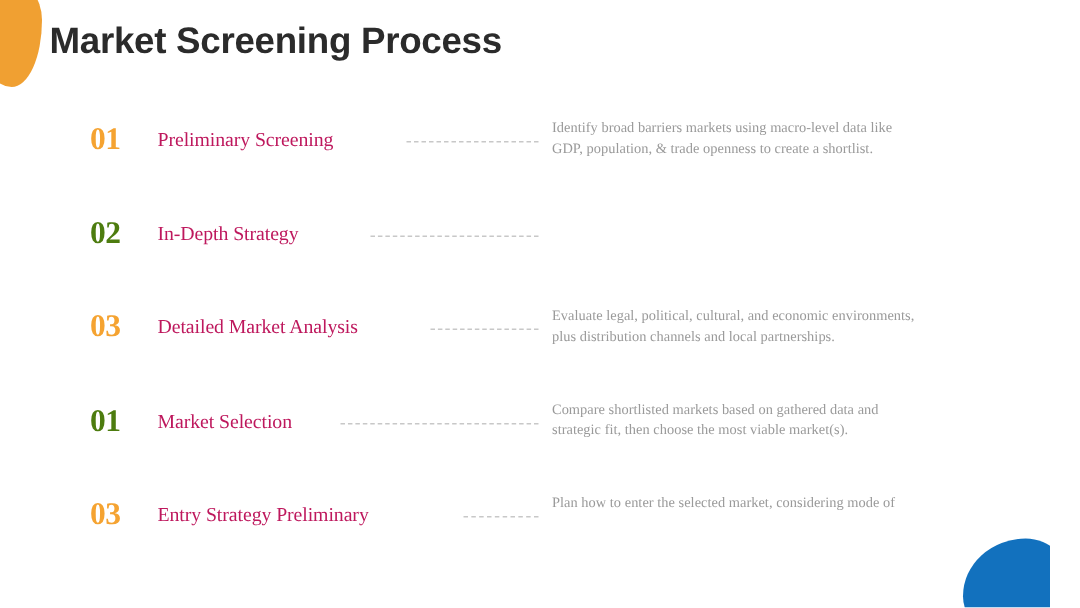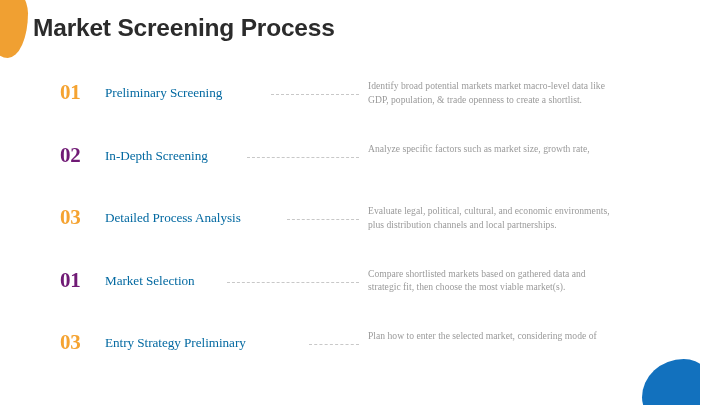--- a/index.html
+++ b/index.html
@@ -69,28 +69,28 @@
     position: absolute;
     left: 44px;
     top: 8px;
     width: 34px;
     font-size: 21px;
     font-weight: bold;
     letter-spacing: -0.3px;
     line-height: 1;
   }
   .num.orange { color: #F5A331; }
-  .num.blue   { color: #701a75; }
+  .num.blue   { color: #4d7c0f; }
 
   .label {
     position: absolute;
     left: 89px;
     top: 11px;
     font-size: 13.2px;
-    color: #0369a1;
+    color: #be185d;
     white-space: nowrap;
     letter-spacing: -0.05px;
   }
 
   .connector {
     position: absolute;
     top: 20px;
     right: 377px;
     height: 0;
     border-top: 1px dashed #c8c8c8;
@@ -118,37 +118,36 @@
 
   <div class="title">Market Screening Process</div>
 
   <div class="rows">
 
     <div class="row">
       <div class="num orange">01</div>
       <div class="label">Preliminary Screening</div>
       <div class="connector" style="width:88px;"></div>
       <div class="desc">
-        <span class="l1">Identify broad potential markets market macro-level data like</span>
+        <span class="l1">Identify broad barriers markets using macro-level data like</span>
         <span class="l2">GDP, population, &amp; trade openness to create a shortlist.</span>
       </div>
     </div>
 
     <div class="row">
       <div class="num blue">02</div>
-      <div class="label">In-Depth Screening</div>
+      <div class="label">In-Depth Strategy</div>
       <div class="connector" style="width:112px;"></div>
       <div class="desc">
-        <span class="l1">Analyze specific factors such as market size, growth rate,</span>
       </div>
     </div>
 
     <div class="row">
       <div class="num orange">03</div>
-      <div class="label">Detailed Process Analysis</div>
+      <div class="label">Detailed Market Analysis</div>
       <div class="connector" style="width:72px;"></div>
       <div class="desc">
         <span class="l1">Evaluate legal, political, cultural, and economic environments,</span>
         <span class="l2">plus distribution channels and local partnerships.</span>
       </div>
     </div>
 
     <div class="row">
       <div class="num blue">01</div>
       <div class="label">Market Selection</div>

